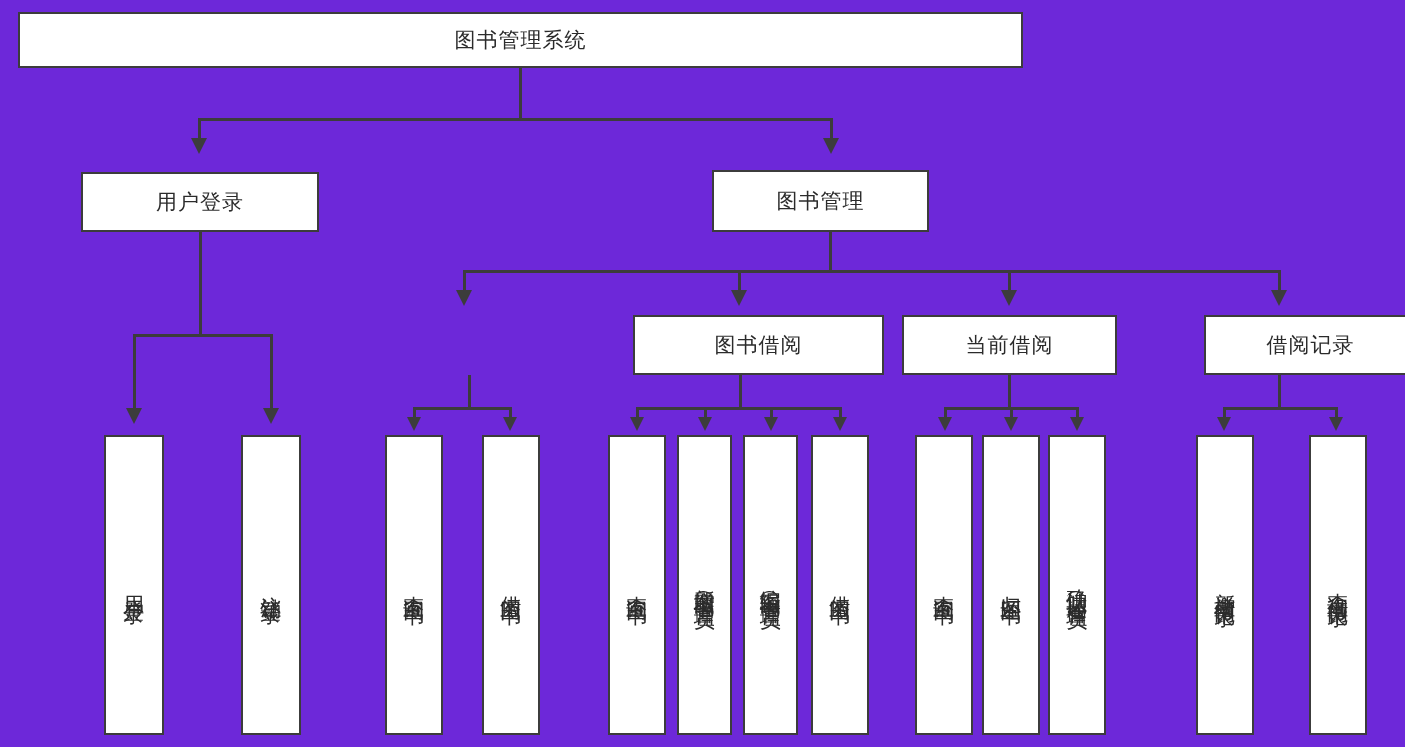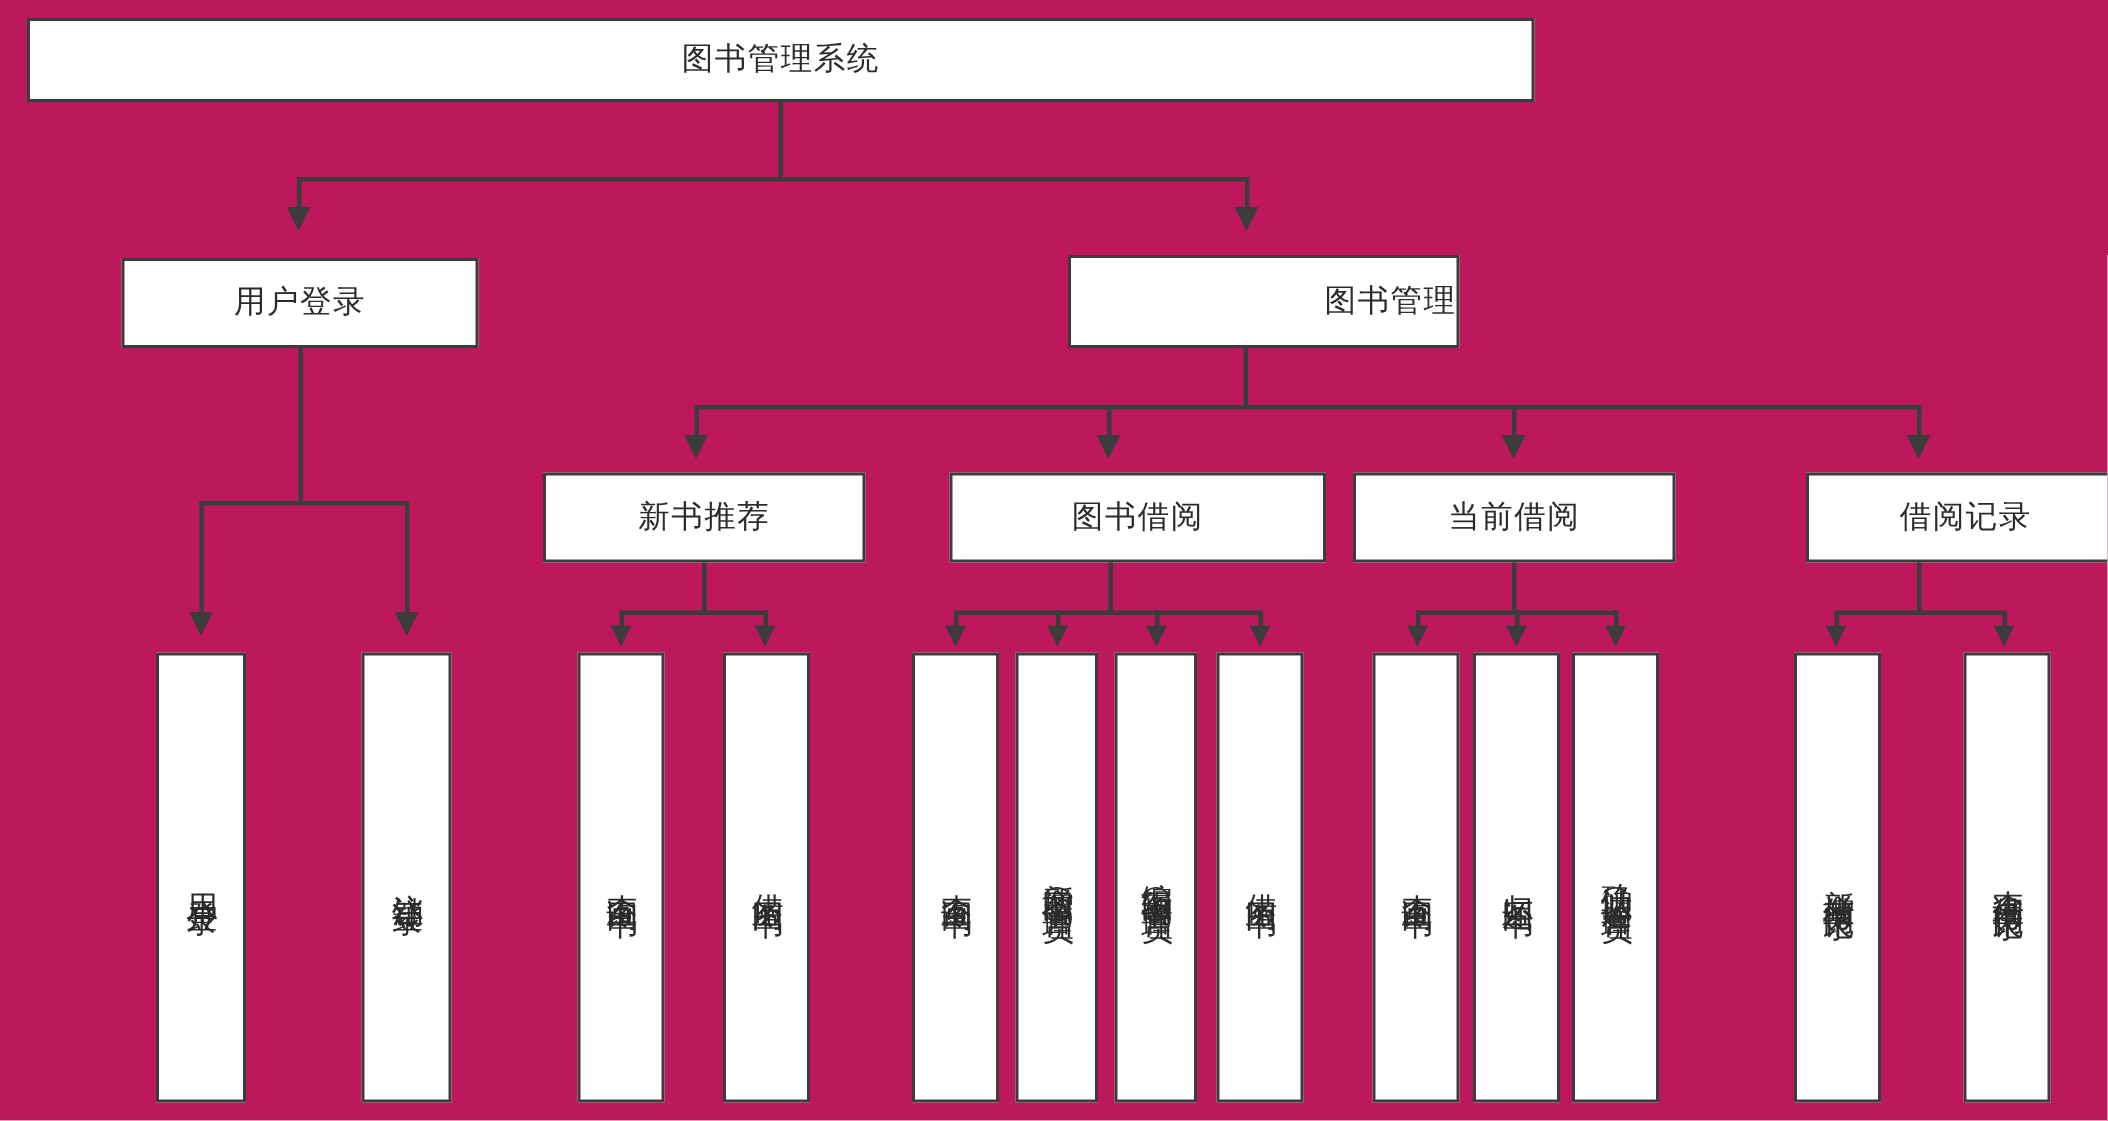--- a/index.html
+++ b/index.html
@@ -7,21 +7,21 @@
     padding: 0;
     background: #ffffff;
   }
   body {
     font-family: "Liberation Sans", "DejaVu Sans", sans-serif;
   }
   #canvas {
     position: relative;
     width: 1405px;
     height: 747px;
-    background: #be185d;
+    background: #6d28d9;
     overflow: hidden;
   }
   .node {
     position: absolute;
     box-sizing: border-box;
     border: 2.5px solid #3c3c3c;
     background: #ffffff;
     display: flex;
     align-items: center;
     justify-content: center;
@@ -85,21 +85,21 @@
   <div class="edge v" style="left:198px; top:118px; height:22px;"></div>
   <div class="arrow" style="left:191px; top:138px;"></div>
 
   <div class="edge v" style="left:830px; top:118px; height:22px;"></div>
   <div class="arrow" style="left:823px; top:138px;"></div>
 
   <div class="node horiz" style="left:81px; top:172px; width:238px; height:60px;">
     <span>用户登录</span>
   </div>
 
-  <div class="node horiz" style="left:712px; top:170px; width:261px; height:62px;justify-content:flex-end;">
+  <div class="node horiz" style="left:712px; top:170px; width:217px; height:62px;">
     <span>图书管理</span>
   </div>
 
   <div class="edge v" style="left:199px; top:232px; height:104px;"></div>
   <div class="edge h" style="left:133px; top:334px; width:139px;"></div>
   <div class="edge v" style="left:133px; top:334px; height:76px;"></div>
   <div class="arrow" style="left:126px; top:408px;"></div>
   <div class="edge v" style="left:270px; top:334px; height:76px;"></div>
   <div class="arrow" style="left:263px; top:408px;"></div>
 
@@ -118,23 +118,20 @@
 
   <div class="edge v" style="left:738px; top:270px; height:22px;"></div>
   <div class="arrow" style="left:731px; top:290px;"></div>
 
   <div class="edge v" style="left:1008px; top:270px; height:22px;"></div>
   <div class="arrow" style="left:1001px; top:290px;"></div>
 
   <div class="edge v" style="left:1278px; top:270px; height:22px;"></div>
   <div class="arrow" style="left:1271px; top:290px;"></div>
 
-  <div class="node horiz" style="left:362px; top:315px; width:215px; height:60px;">
-    <span>新书推荐</span>
-  </div>
   <div class="node horiz" style="left:633px; top:315px; width:251px; height:60px;">
     <span>图书借阅</span>
   </div>
   <div class="node horiz" style="left:902px; top:315px; width:215px; height:60px;">
     <span>当前借阅</span>
   </div>
   <div class="node horiz" style="left:1204px; top:315px; width:213px; height:60px;">
     <span>借阅记录</span>
   </div>
 

